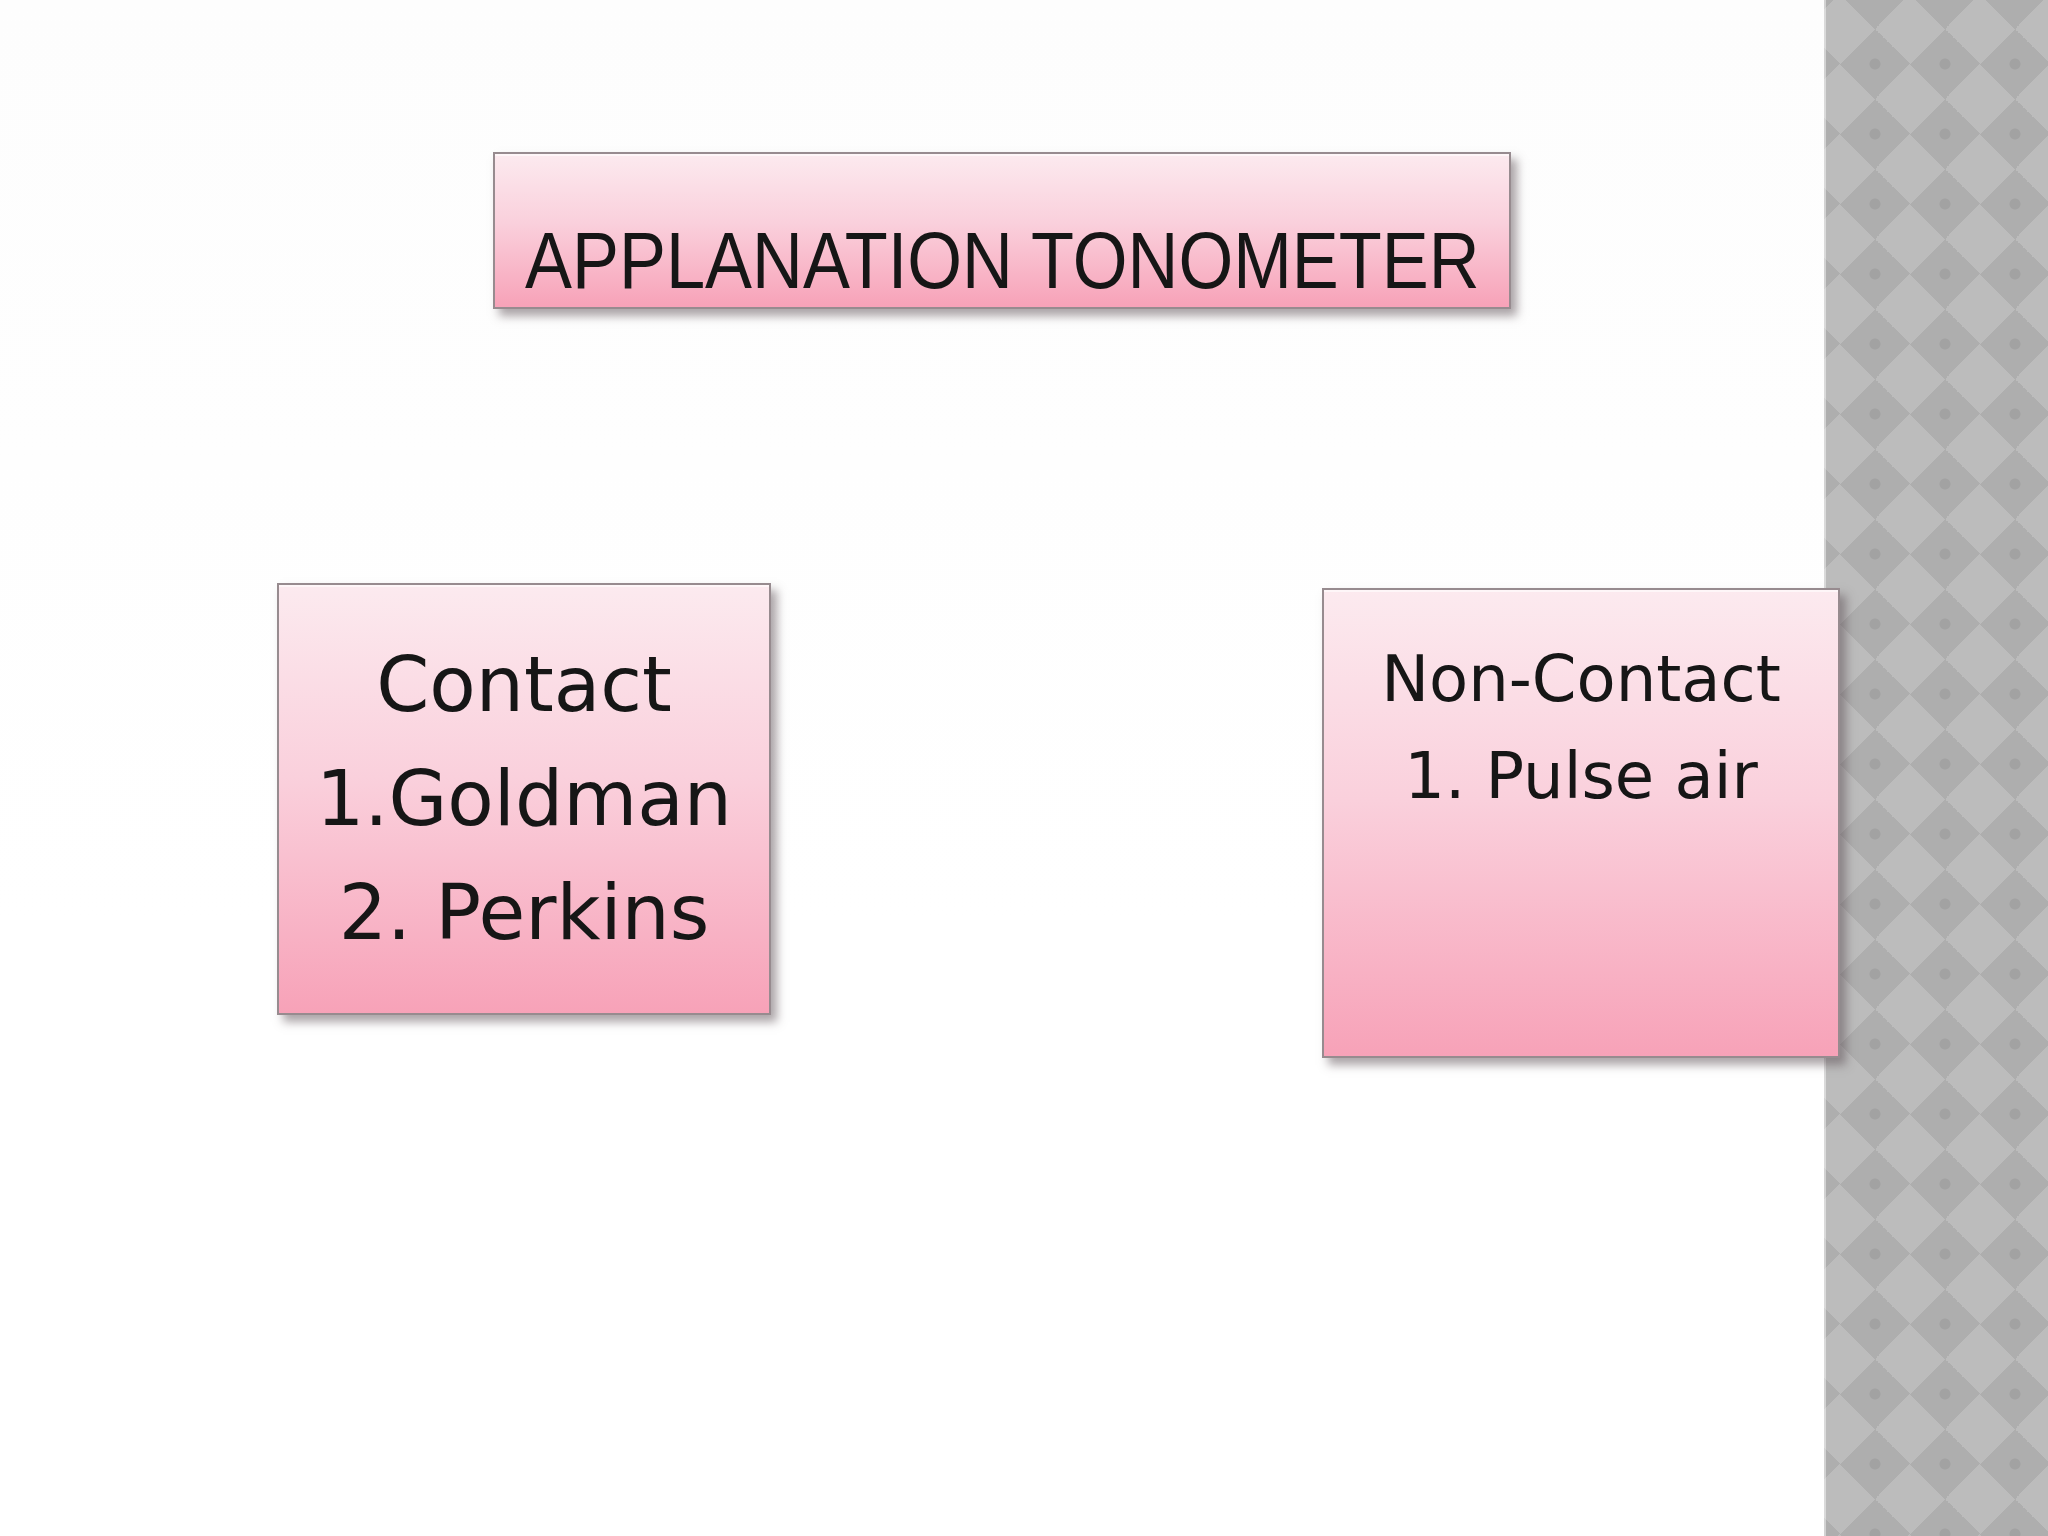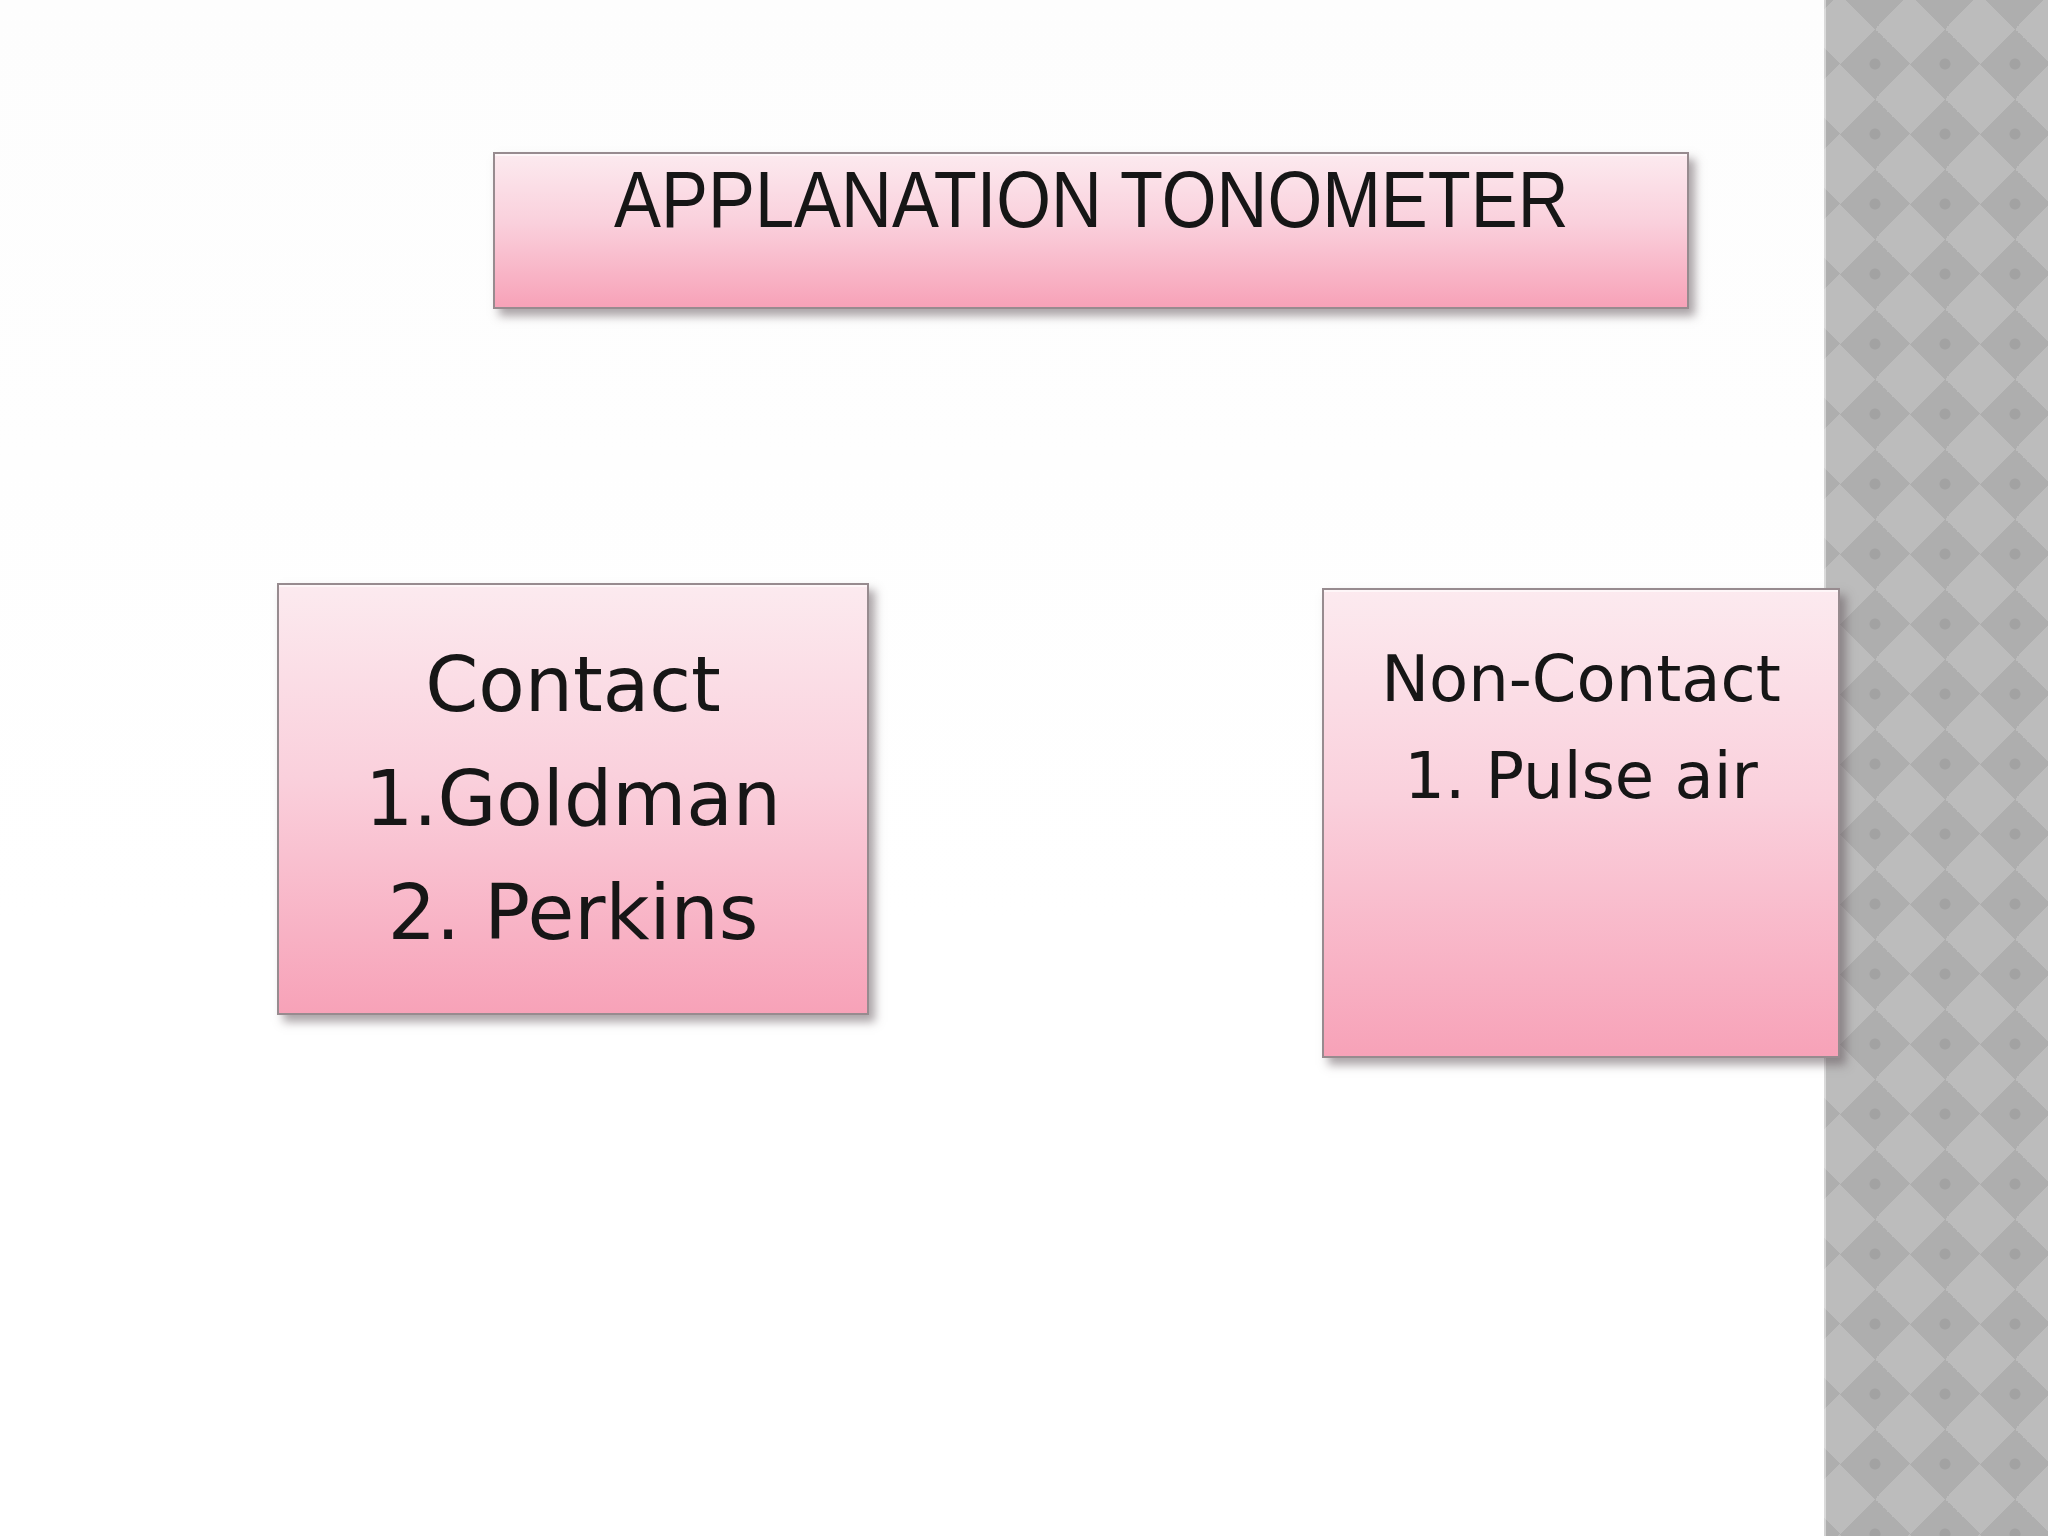--- a/index.html
+++ b/index.html
@@ -47,42 +47,42 @@
       6px 7px 9px rgba(90, 75, 82, 0.50),
       inset 0 2px 0 rgba(255,255,255,0.55);
     z-index: 2;
     text-align: center;
   }
 
   
   .title-banner {
     left: 493px;
     top: 152px;
-    width: 1196px;
+    width: 1018px;
     height: 157px;
     display: flex;
-    align-items: flex-start;
+    align-items: flex-end;
     justify-content: center;
   }
   .title-banner .title-text {
     display: inline-block;
     font-family: "Liberation Sans", sans-serif;
     font-size: 80px;
     font-weight: 400;
     white-space: nowrap;
     transform: scaleX(0.88);
     transform-origin: 50% 50%;
     letter-spacing: 0px;
   }
 
   
   .contact-box {
     left: 277px;
     top: 583px;
-    width: 592px;
+    width: 494px;
     height: 432px;
     display: flex;
     flex-direction: column;
     justify-content: center;
     font-size: 76px;
     line-height: 114px;
   }
 
   
   .noncontact-box {

